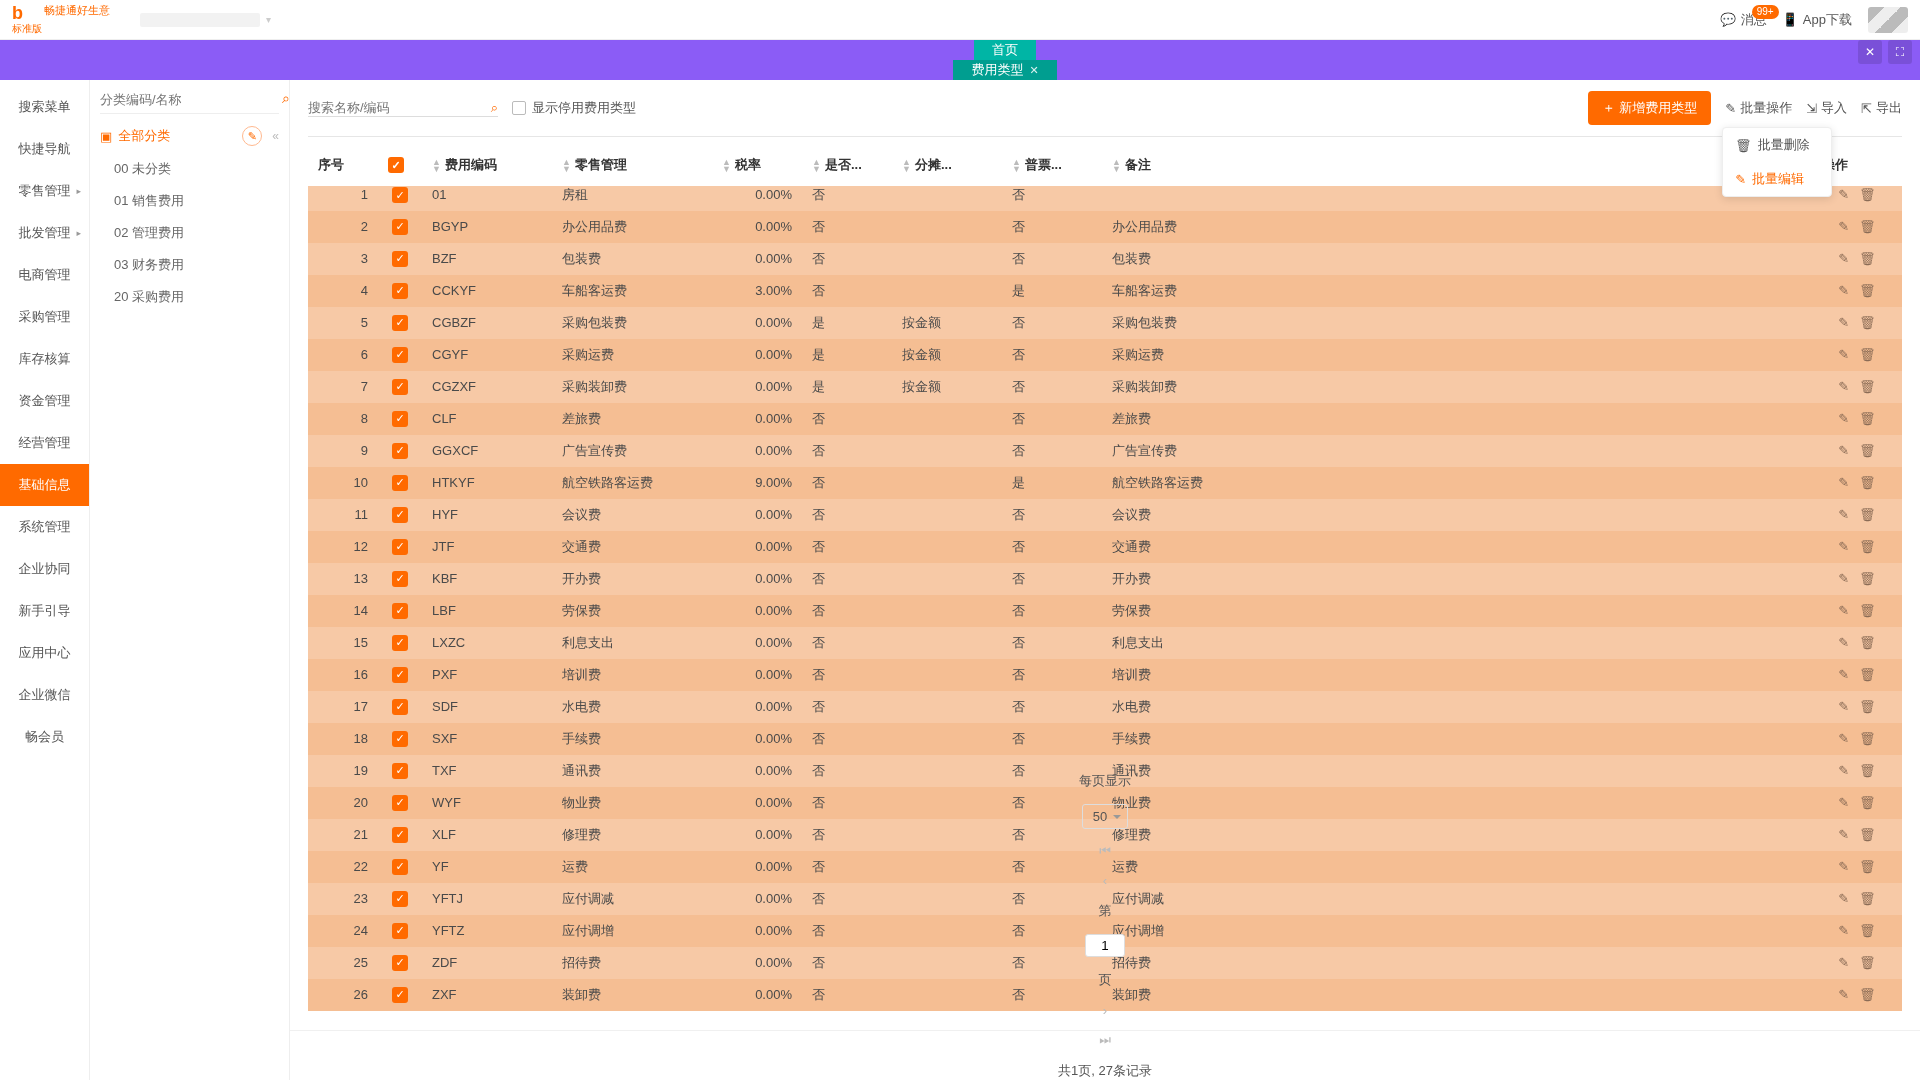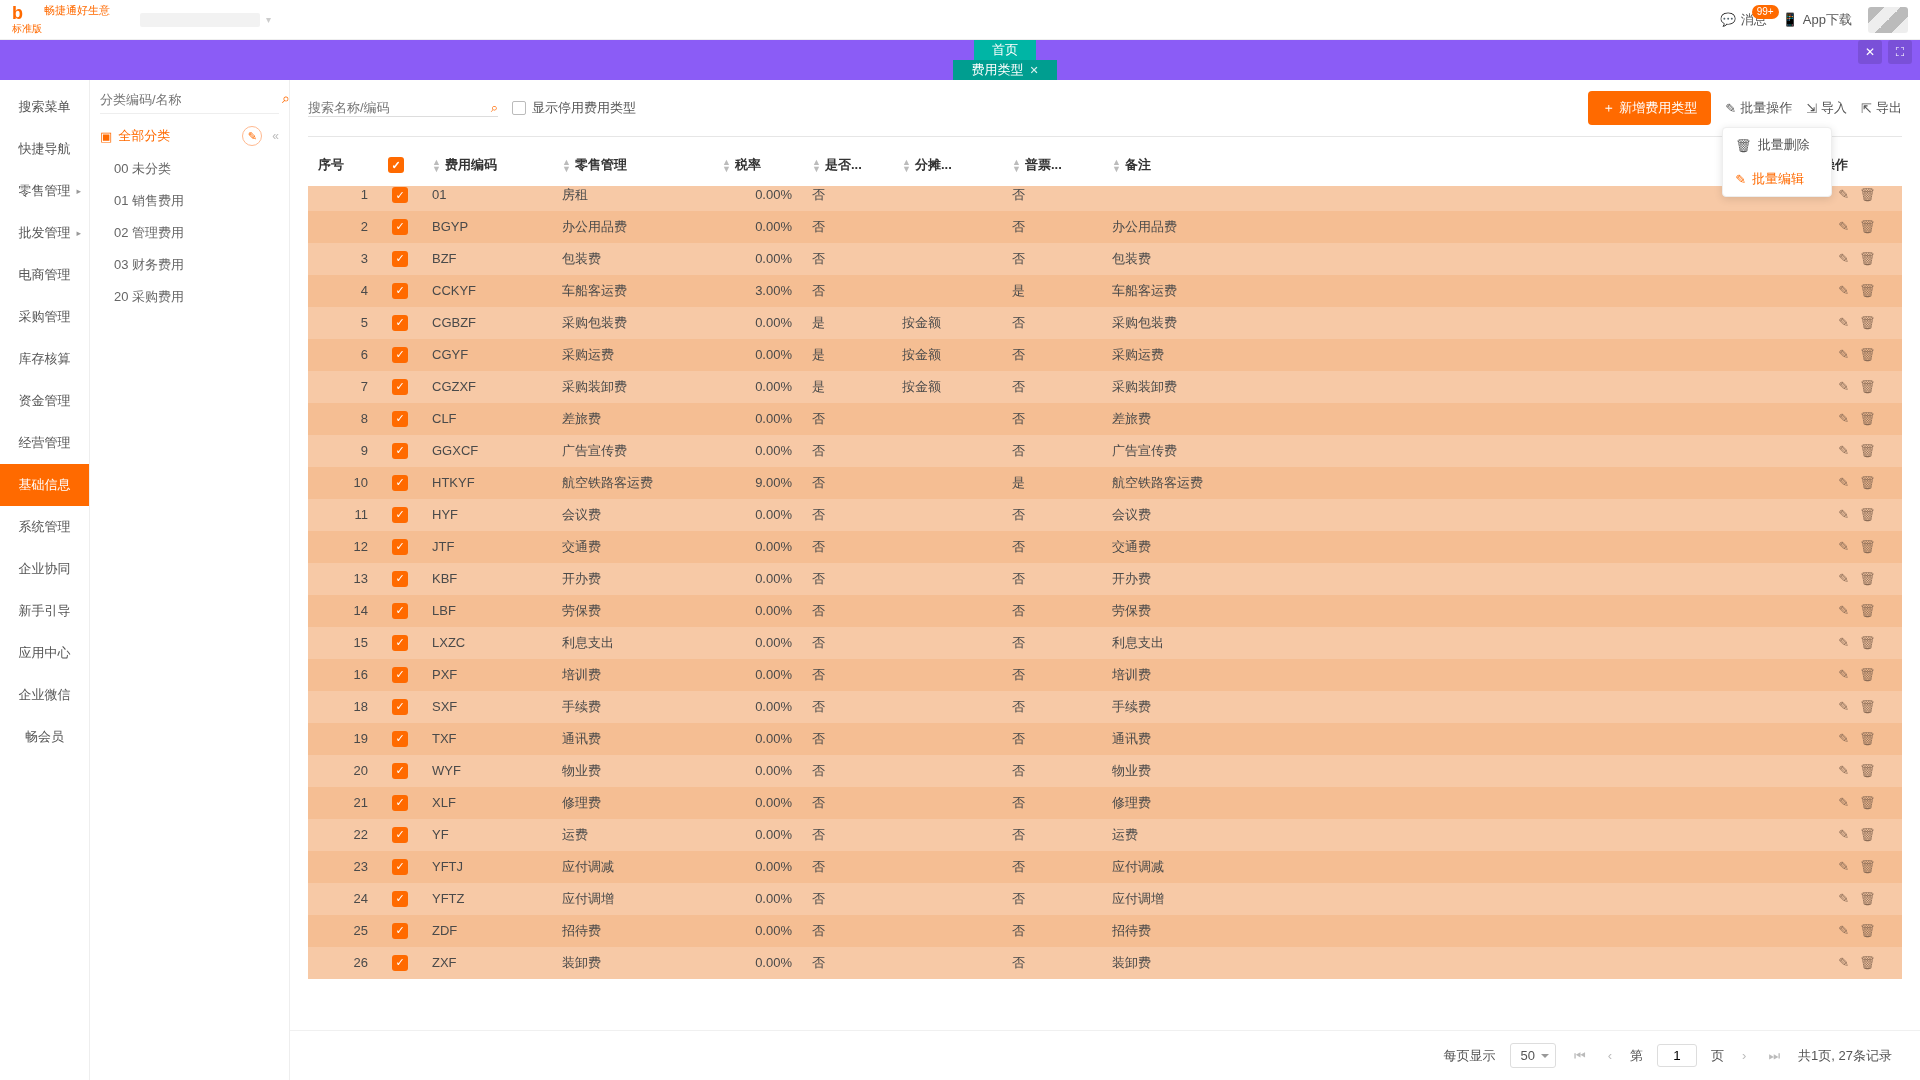--- a/index.html
+++ b/index.html
@@ -81,21 +81,21 @@
 .col-bool1 { width: 90px; }
 .col-share { width: 110px; }
 .col-bool2 { width: 100px; }
 .col-remark { }
 .col-ops { width: 90px; text-align: center; }
 .chk-on { width: 16px; height: 16px; background: #ff6a00; border-radius: 3px; display: inline-flex; align-items: center; justify-content: center; color: #fff; font-size: 11px; }
 .row-ops { display: inline-flex; gap: 10px; color: #8a6b55; }
 .row-ops span { cursor: pointer; }
 
 
-.pager { height: 50px; display: flex; align-items: center; justify-content: flex-end; gap: 14px; padding: 0 28px; color: #555; border-top: 1px solid #f0f0f0; }
+.pager { height: 50px; display: flex; align-items: center; justify-content: flex-end; gap: 14px; padding: 0 28px; color: #555; border-top: 1px solid #f0f0f0; flex-direction: column; }
 .pg-select { border: 1px solid #ddd; padding: 4px 20px 4px 10px; border-radius: 3px; position: relative; }
 .pg-select:after { content: ""; position: absolute; right: 6px; top: 50%; border: 4px solid transparent; border-top-color: #999; transform: translateY(-2px); }
 .pg-btn { color: #bbb; cursor: pointer; padding: 0 4px; }
 .pg-input { width: 40px; border: 1px solid #ddd; border-radius: 3px; text-align: center; padding: 3px 0; }
 
 .ico { display: inline-flex; font-style: normal; }
 </style>
 </head>
 <body>
 
@@ -508,20 +508,35 @@
                 <td class="col-bool1">否</td>
                 <td class="col-share"></td>
                 <td class="col-bool2">否</td>
                 <td class="col-remark">培训费</td>
                 <td class="col-ops"><span class="row-ops">
                     <span>✎</span>
                     <span>🗑</span>
                   </span></td>
               </tr>
               <tr>
+                <td class="col-idx">17</td>
+                <td class="col-chk"><span class="chk-on">✓</span></td>
+                <td class="col-code">SDF</td>
+                <td class="col-name">水电费</td>
+                <td class="col-rate">0.00%</td>
+                <td class="col-bool1">否</td>
+                <td class="col-share"></td>
+                <td class="col-bool2">否</td>
+                <td class="col-remark">水电费</td>
+                <td class="col-ops"><span class="row-ops">
+                    <span>✎</span>
+                    <span>🗑</span>
+                  </span></td>
+              </tr>
+              <tr>
                 <td class="col-idx">18</td>
                 <td class="col-chk"><span class="chk-on">✓</span></td>
                 <td class="col-code">SXF</td>
                 <td class="col-name">手续费</td>
                 <td class="col-rate">0.00%</td>
                 <td class="col-bool1">否</td>
                 <td class="col-share"></td>
                 <td class="col-bool2">否</td>
                 <td class="col-remark">手续费</td>
                 <td class="col-ops"><span class="row-ops">

